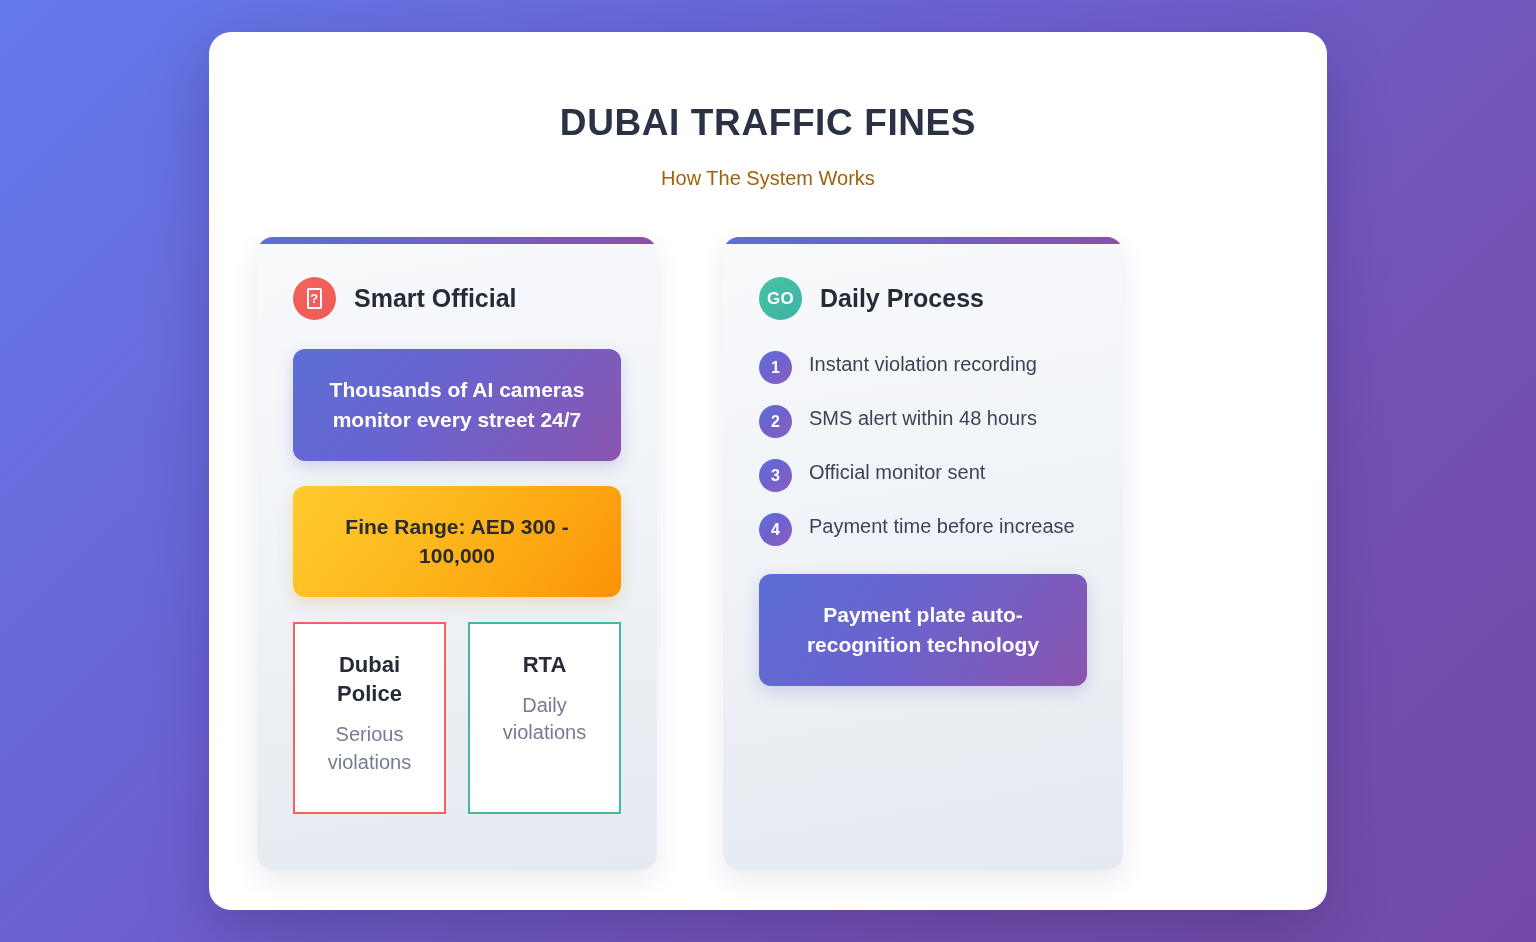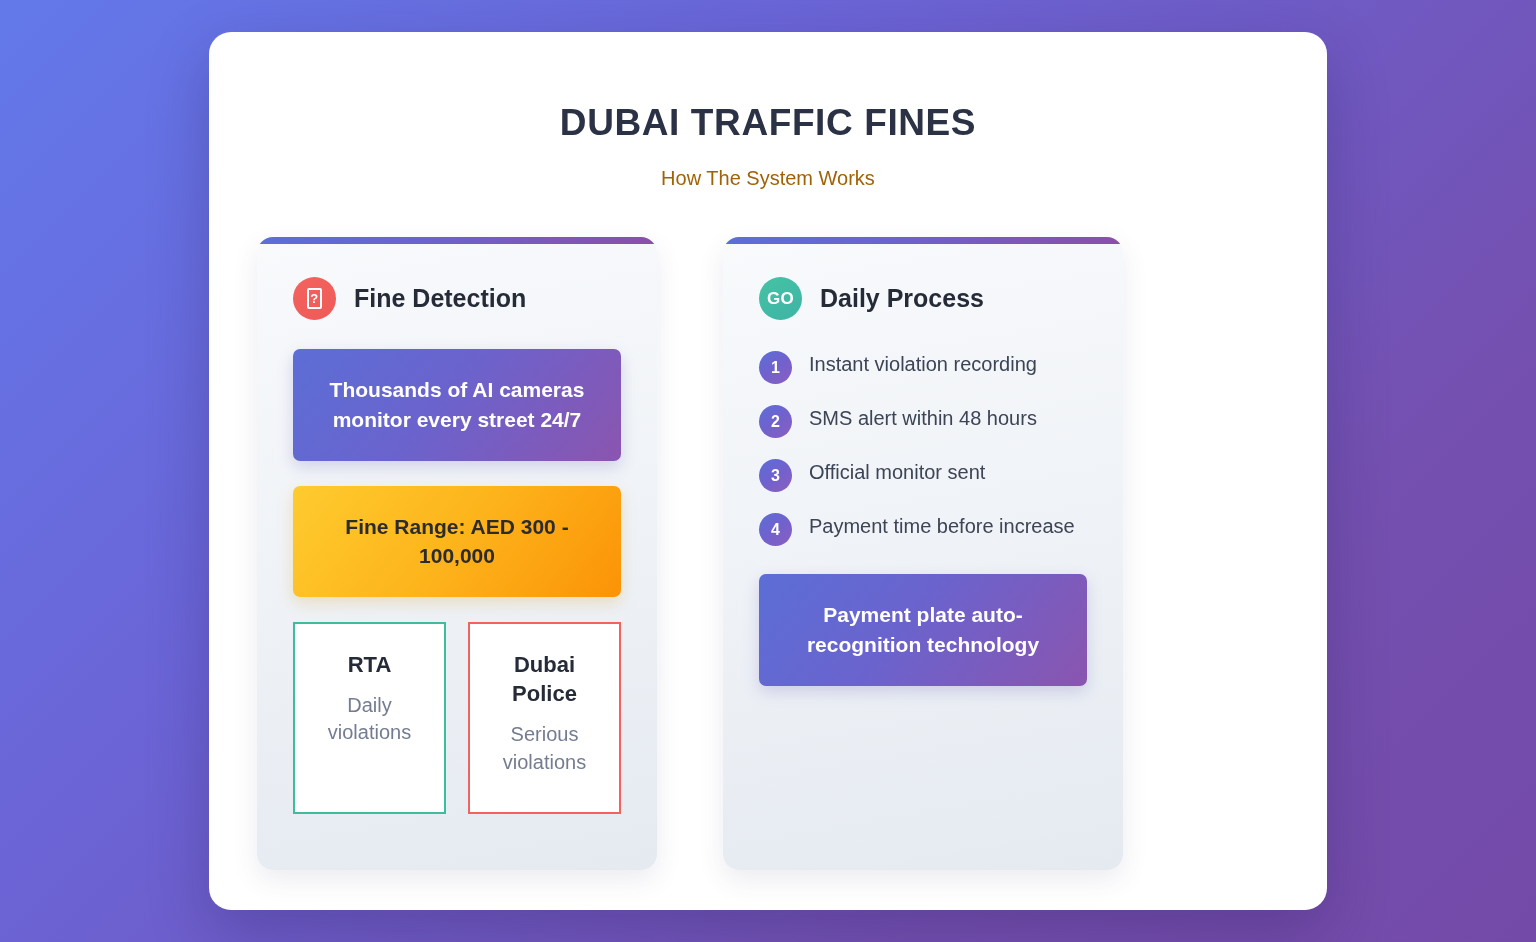--- a/index.html
+++ b/index.html
@@ -109,21 +109,21 @@
     font-weight: bold;
   }
 
   .panel-title {
     font-size: 25px;
     font-weight: bold;
     color: #262b38;
   }
 
   .highlight-box {
-    border-radius: 7px;
+    border-radius: 12px;
     padding: 26px 20px;
     text-align: center;
     font-size: 21px;
     font-weight: bold;
     line-height: 1.42;
     margin-bottom: 25px;
   }
   .highlight-box.violet {
     background: linear-gradient(128deg, #5c6ed6 0%, #6b63cd 45%, #8a55af 100%);
     color: #ffffff;
@@ -204,36 +204,36 @@
 
   <div class="cards-row">
 
     <section class="panel">
       <div class="panel-accent-bar"></div>
 
       <div class="panel-head">
         <span class="panel-icon coral">
           <span class="tofu-glyph">?</span>
         </span>
-        <span class="panel-title">Fine Detection</span>
+        <span class="panel-title">Smart Official</span>
       </div>
 
       <div class="highlight-box violet">Thousands of AI cameras monitor every street 24/7</div>
 
       <div class="highlight-box amber">Fine Range: AED 300 - 100,000</div>
 
       <div class="agency-row">
+        <div class="agency-box coral-border">
+          <div class="agency-name">Dubai Police</div>
+          <div class="agency-desc">Serious violations</div>
+        </div>
         <div class="agency-box teal-border">
           <div class="agency-name">RTA</div>
           <div class="agency-desc">Daily violations</div>
         </div>
-        <div class="agency-box coral-border">
-          <div class="agency-name">Dubai Police</div>
-          <div class="agency-desc">Serious violations</div>
-        </div>
       </div>
     </section>
 
     <section class="panel">
       <div class="panel-accent-bar"></div>
 
       <div class="panel-head">
         <span class="panel-icon teal">GO</span>
         <span class="panel-title">Daily Process</span>
       </div>

